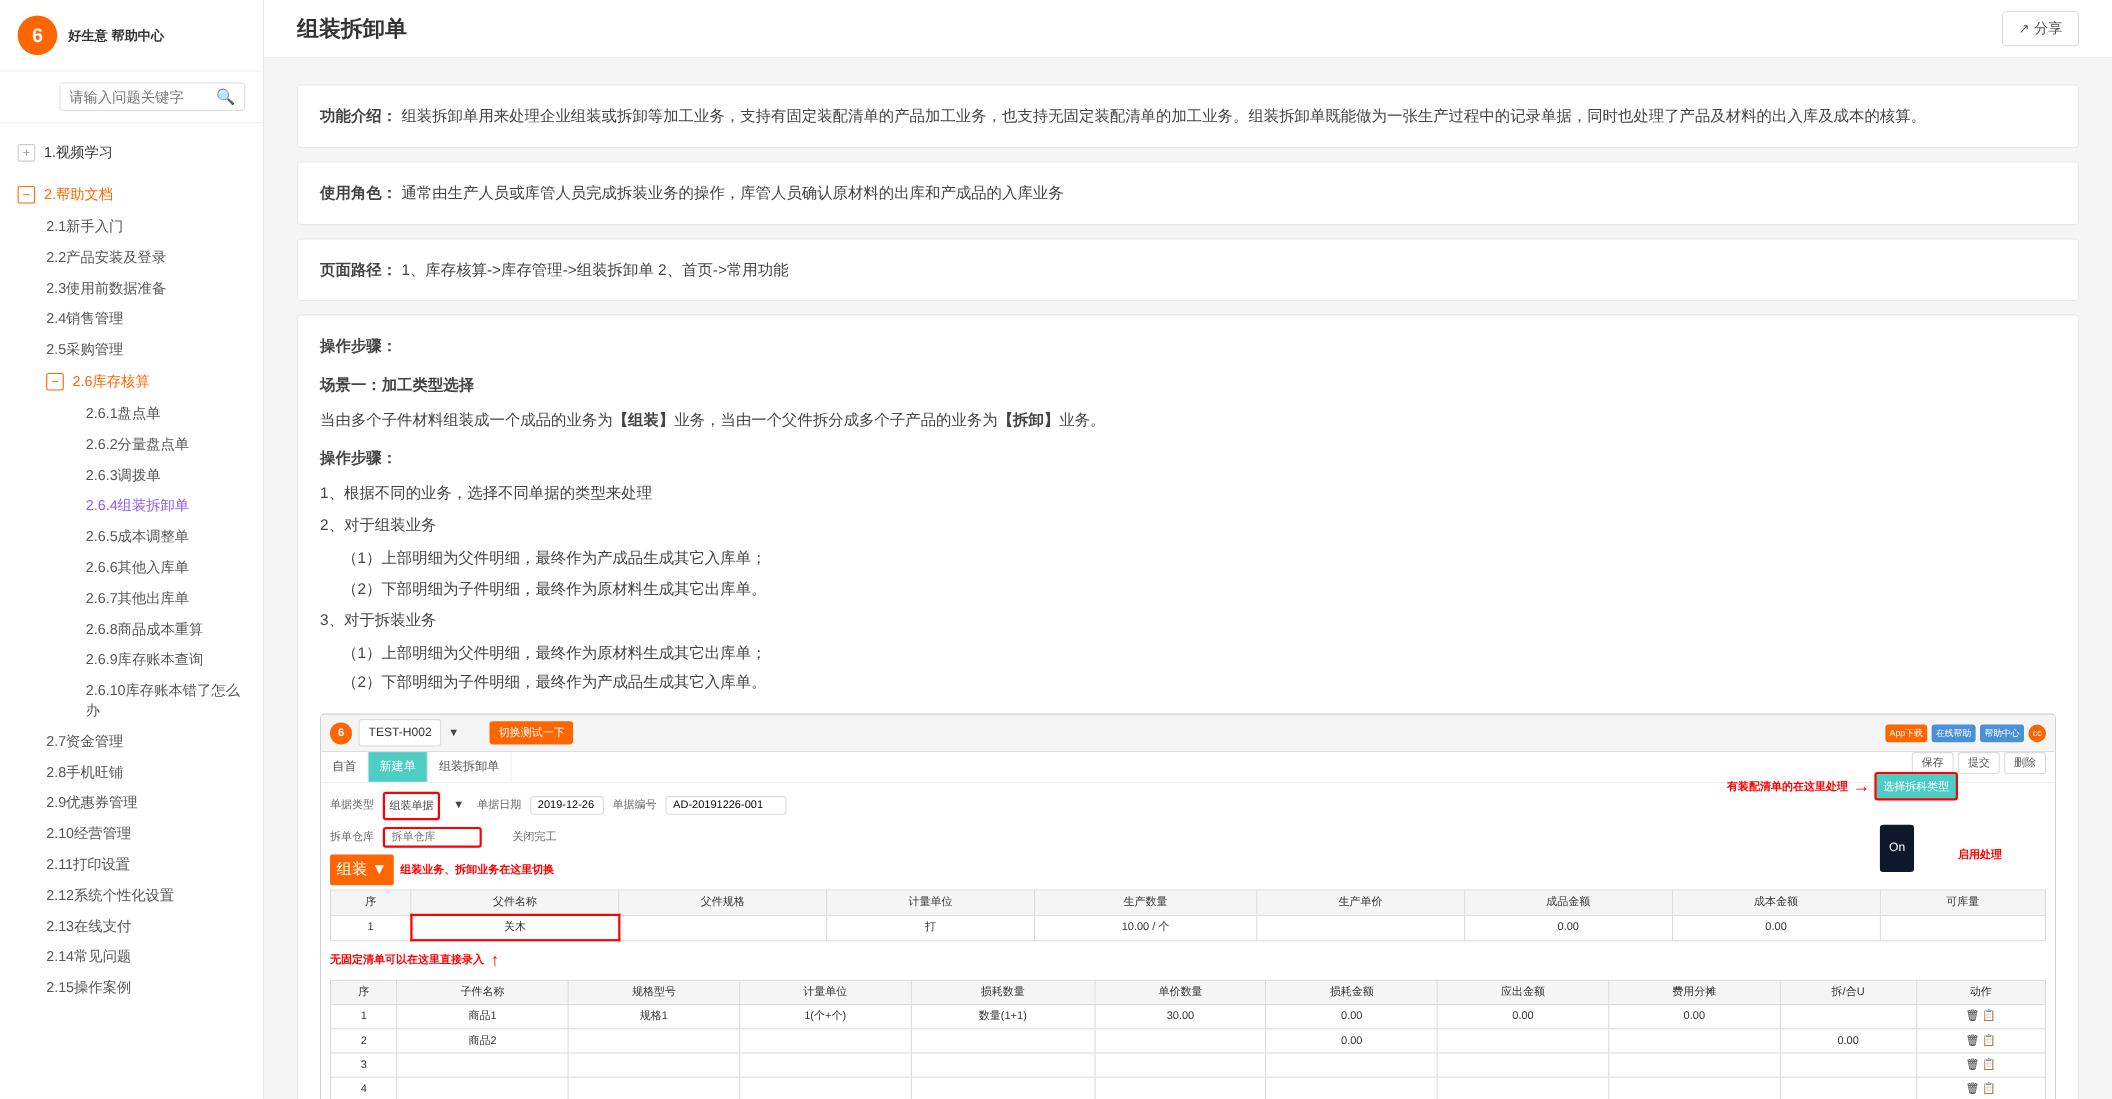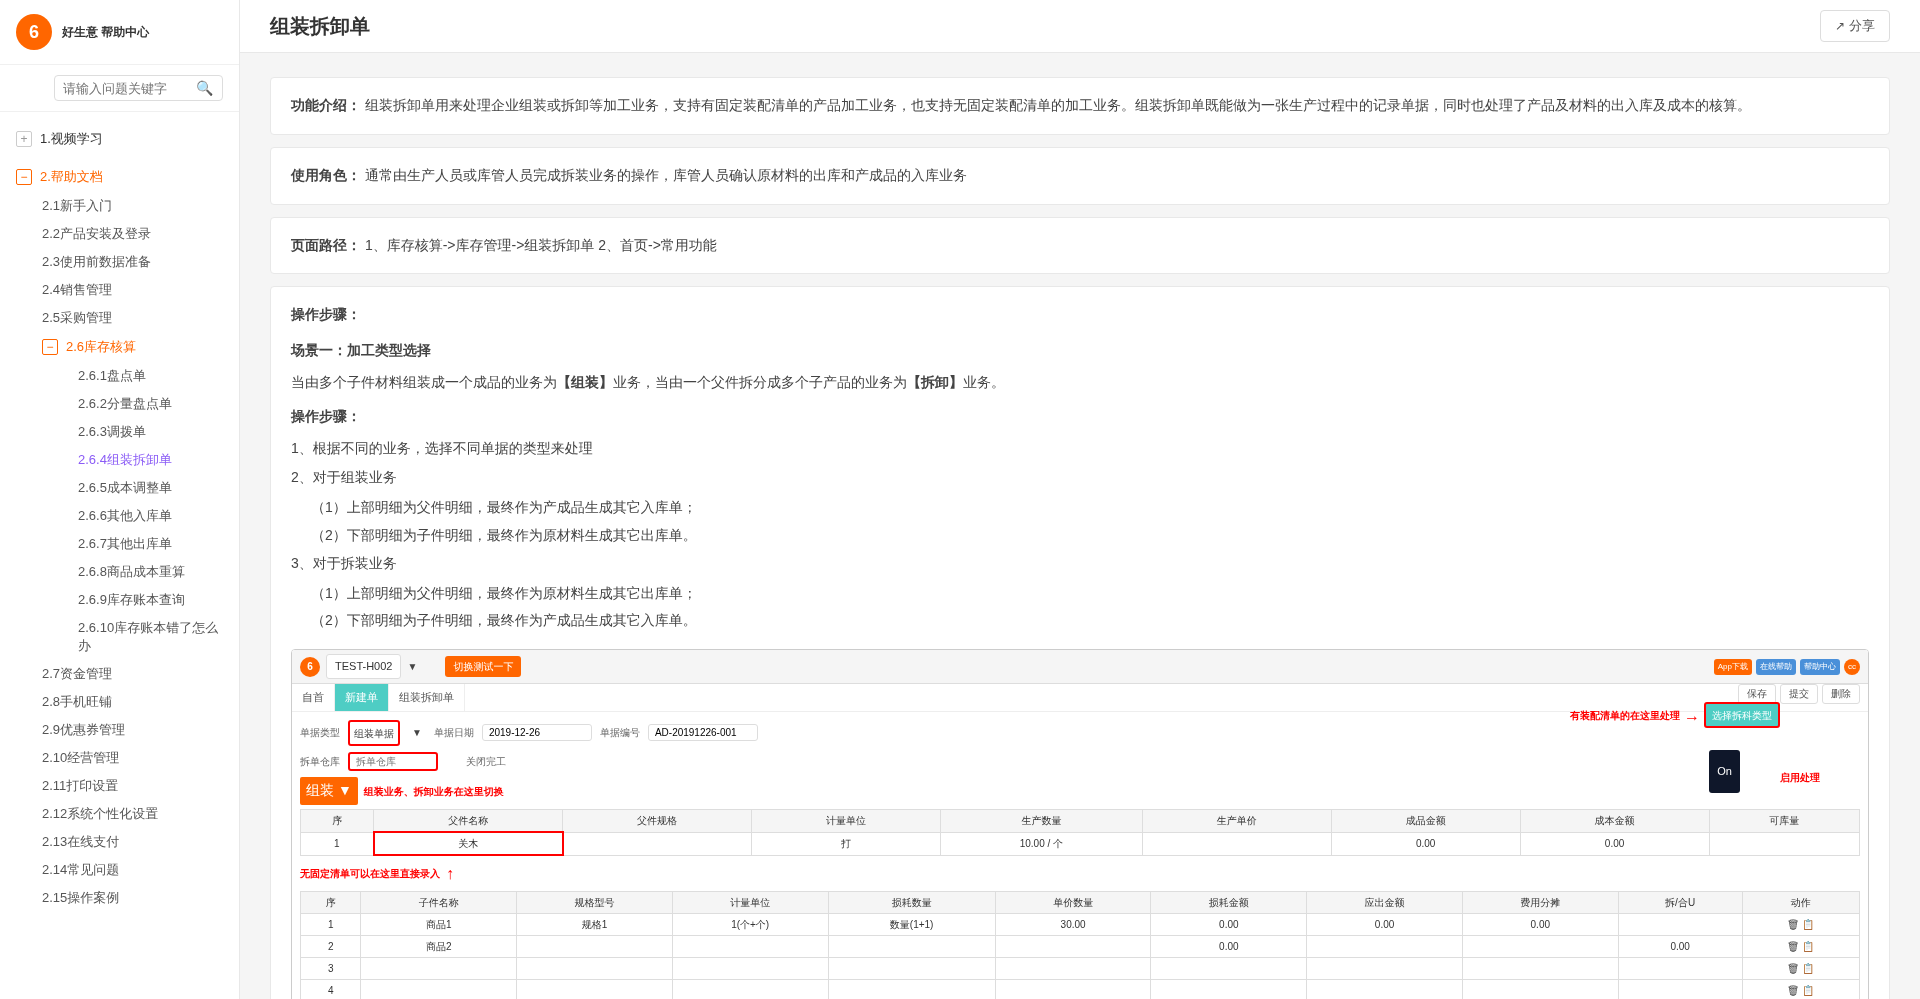--- a/index.html
+++ b/index.html
@@ -257,21 +257,21 @@
       gap: 8px;
       margin-bottom: 6px;
       flex-wrap: wrap;
     }
     .mock-label { font-size: 10px; color: #666; }
     .mock-input {
       border: 1px solid #ddd;
       border-radius: 3px;
       padding: 2px 6px;
       font-size: 10px;
-      width: 110px;
+      width: 67px;
     }
     .mock-input-red {
       border: 2px solid red;
       border-radius: 3px;
       padding: 2px 6px;
       font-size: 10px;
       width: 90px;
     }
     .mock-btn-orange {
       background: #f60;

